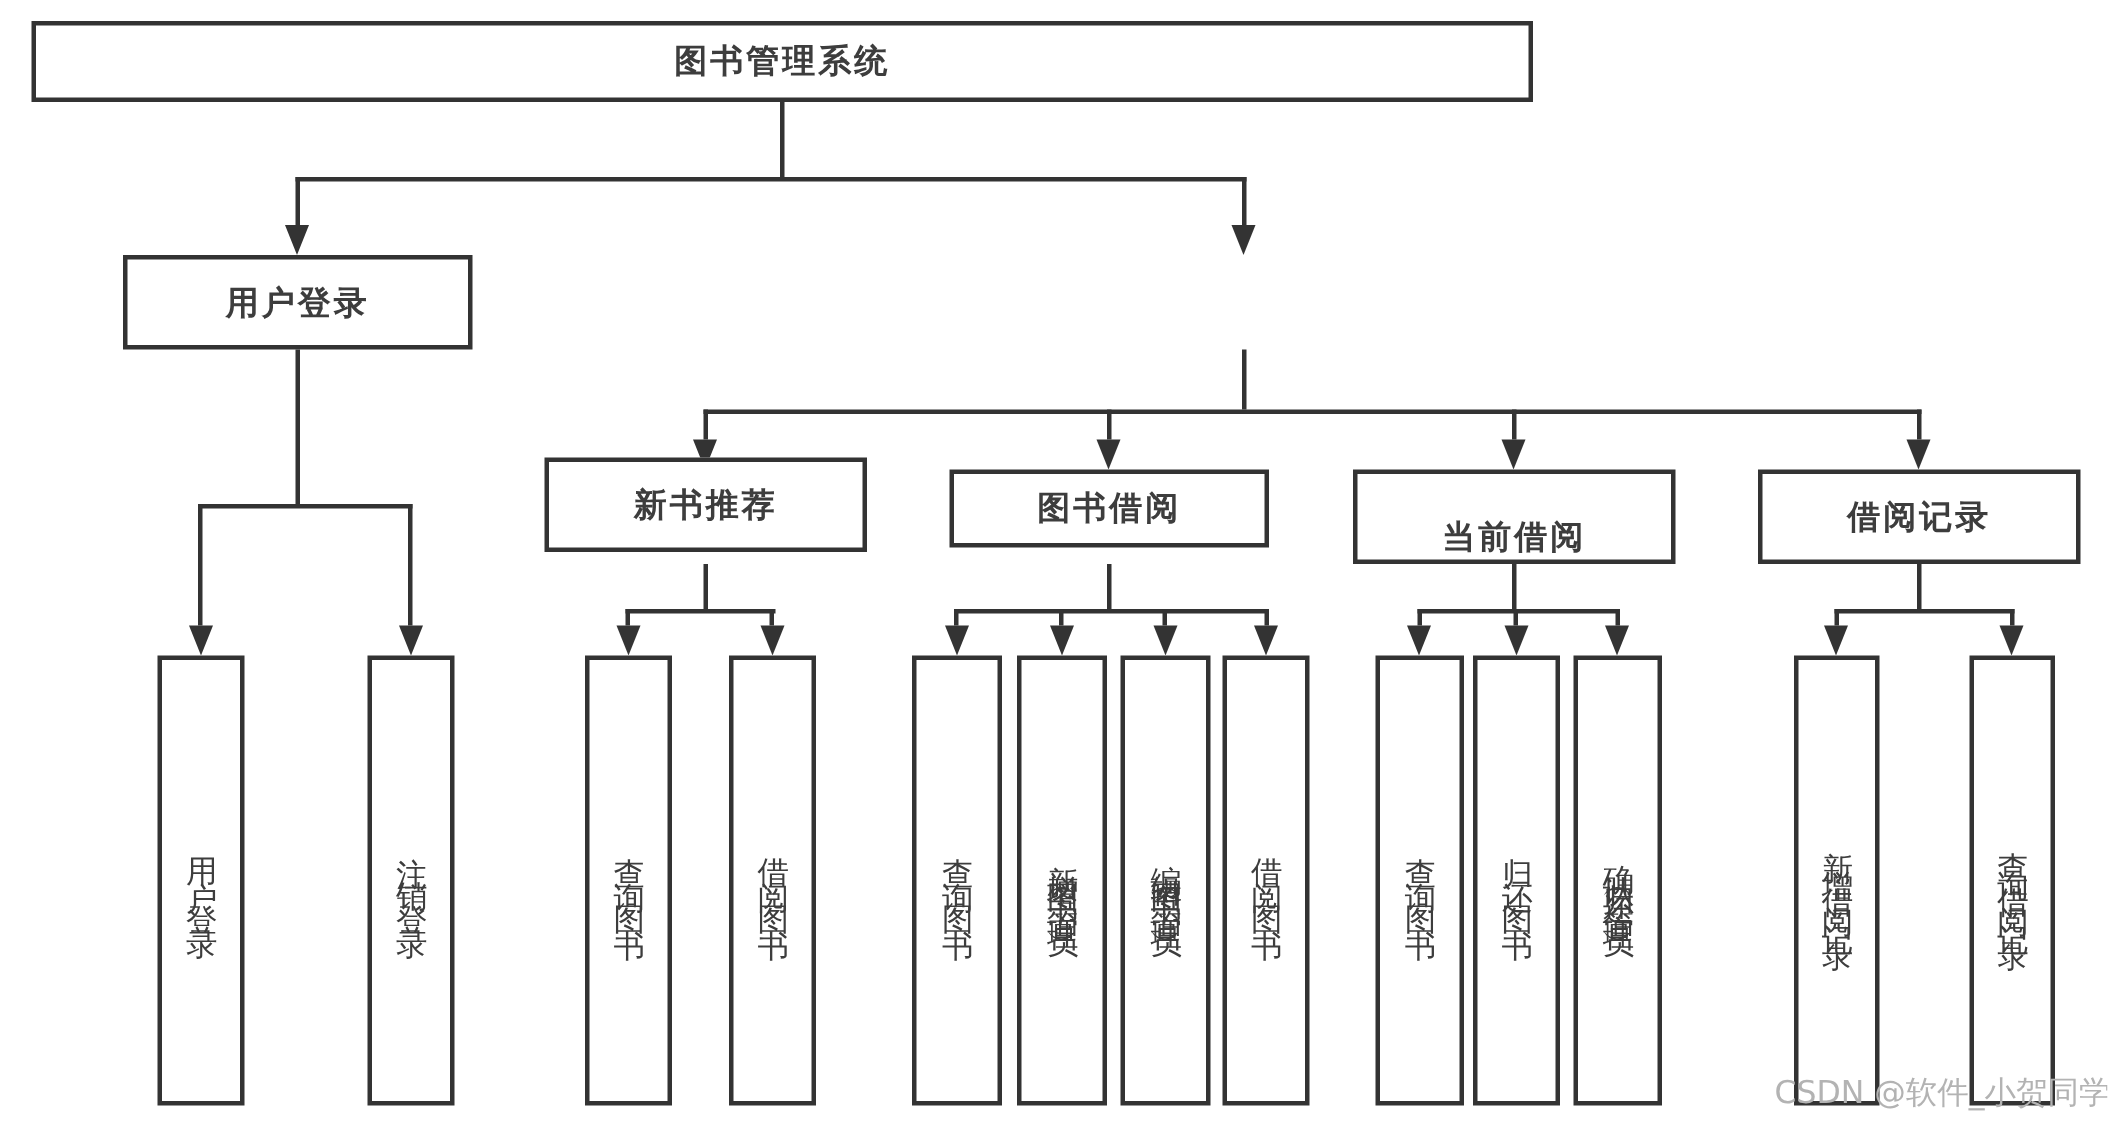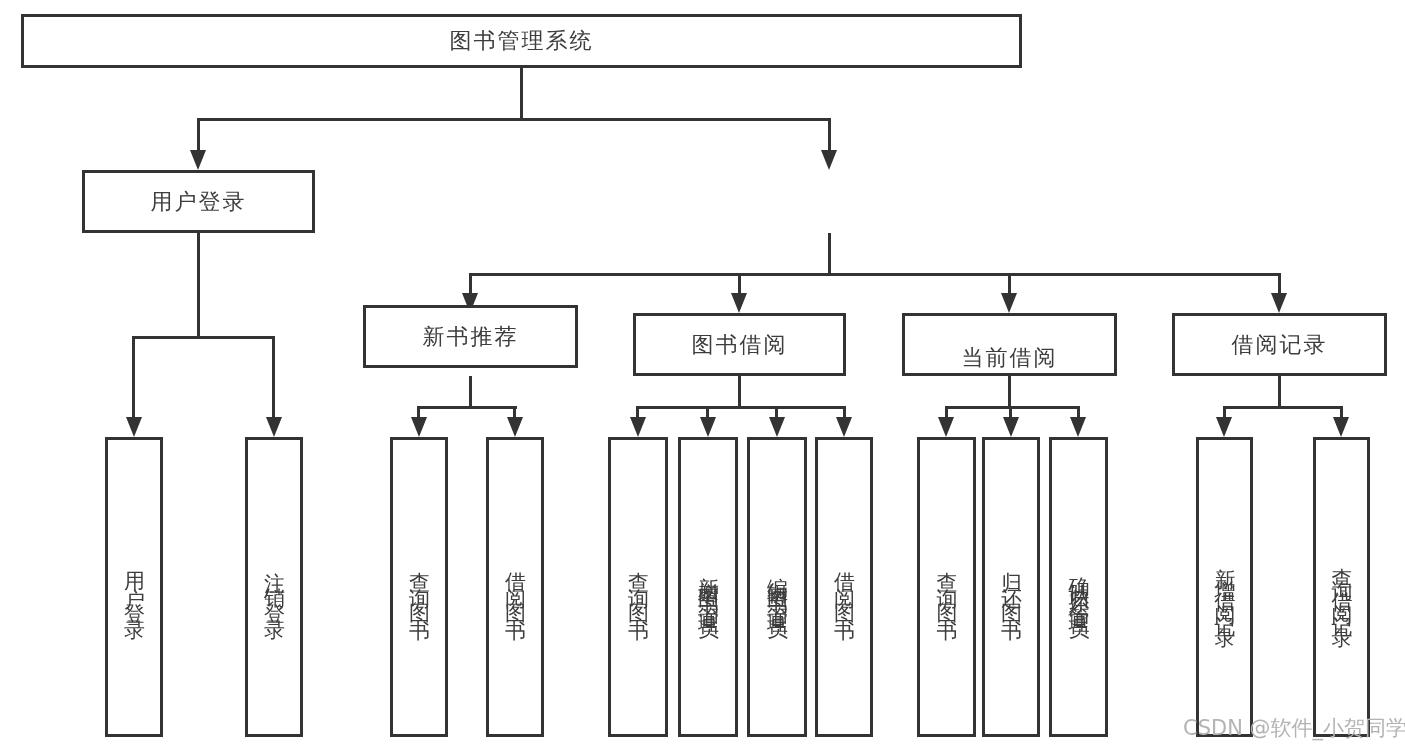--- a/index.html
+++ b/index.html
@@ -23,20 +23,21 @@
     background: #ffffff;
     display: flex;
     align-items: center;
     justify-content: center;
   }
   .hlabel {
     font-size: 22px;
     color: #3d3d3d;
     letter-spacing: 2px;
     white-space: nowrap;
+    font-weight: bold;
   }
   .vlabel {
     writing-mode: vertical-rl;
     text-orientation: mixed;
     font-size: 21px;
     color: #3d3d3d;
     line-height: 1;
     white-space: nowrap;
   }
   .ls16 { letter-spacing: 16px; }
@@ -98,21 +99,21 @@
   <div class="line" style="left:738px; top:273px; width:3px; height:20px;"></div>
   <div class="arrow" style="left:731px; top:293px;"></div>
   <div class="line" style="left:1008px; top:273px; width:3px; height:20px;"></div>
   <div class="arrow" style="left:1001px; top:293px;"></div>
   <div class="line" style="left:1278px; top:273px; width:3px; height:20px;"></div>
   <div class="arrow" style="left:1271px; top:293px;"></div>
 
   <div class="node" style="left:363px; top:305px; width:215px; height:63px;">
     <span class="hlabel">新书推荐</span>
   </div>
-  <div class="node" style="left:633px; top:313px; width:213px; height:63px;">
+  <div class="node" style="left:633px; top:313px; width:213px; height:52px;">
     <span class="hlabel">图书借阅</span>
   </div>
   <div class="node" style="left:902px; top:313px; width:215px; height:63px;align-items:flex-end;">
     <span class="hlabel">当前借阅</span>
   </div>
   <div class="node" style="left:1172px; top:313px; width:215px; height:63px;">
     <span class="hlabel">借阅记录</span>
   </div>
 
   <div class="line" style="left:469px; top:376px; width:3px; height:30px;"></div>

